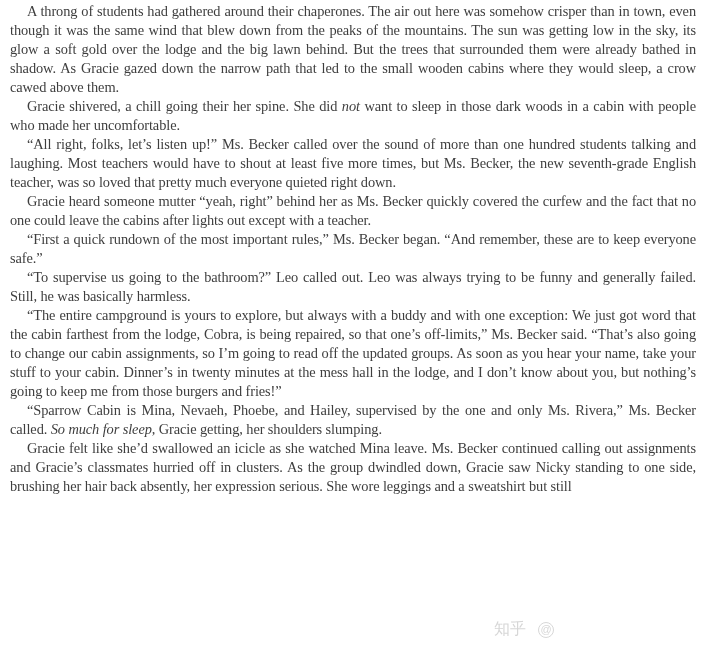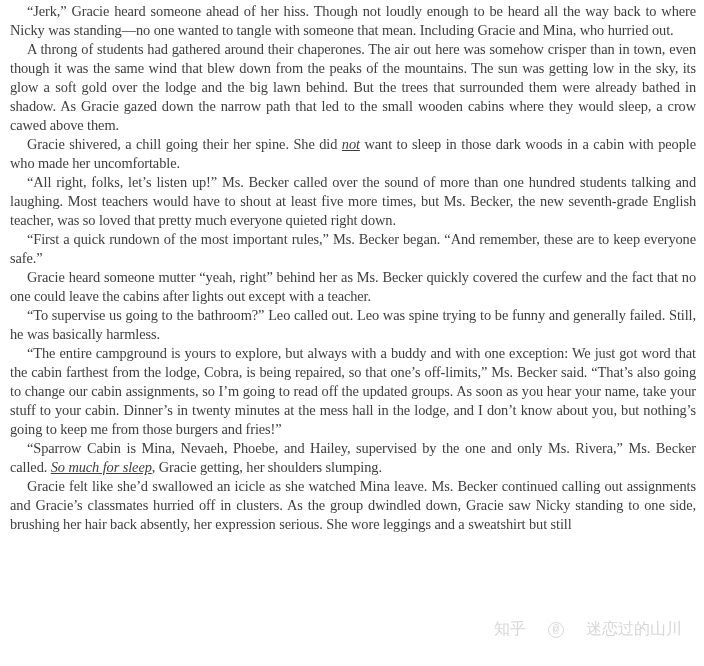--- a/index.html
+++ b/index.html
@@ -27,30 +27,29 @@
     text-align: justify;
     color: #3e3e3e;
   }
   p.para {
     margin: 0;
     padding: 0;
     text-indent: 17px;
   }
   .italic {
     font-style: italic;
-    text-decoration: underline;
   }
   .watermark {
     position: absolute;
     left: 494px;
     top: 619px;
     display: flex;
     align-items: center;
-    gap: 22px;
-    font-family: Liberation Mono, monospace;
+    gap: 12px;
+    font-family: Liberation Sans, sans-serif;
     font-size: 16px;
     white-space: nowrap;
     opacity: 0.75;
     pointer-events: none;
     text-shadow: 0 0 1px #ffffff;
   }
   .at-circle {
     display: inline-flex;
     align-items: center;
     justify-content: center;
@@ -61,30 +60,28 @@
     border-radius: 50%;
     font-size: 11px;
     line-height: 1;
   }
 </style>
 </head>
 <body>
 
 <div class="page">
   <div class="text-column" style="color: rgb(62, 62, 62);">
-      <p class="para"><span>“Jerk,” Gracie heard someone ahead of her hiss. Though not loudly enough to be heard all the way back to where Nicky was standing—no one wanted to tangle with someone that mean. Including Gracie and Mina, who hurried out.</span></p>
       <p class="para"><span>A throng of students had gathered around their chaperones. The air out here was somehow crisper than in town, even though it was the same wind that blew down from the peaks of the mountains. The sun was getting low in the sky, its glow a soft gold over the lodge and the big lawn behind. But the trees that surrounded them were already bathed in shadow. As Gracie gazed down the narrow path that led to the small wooden cabins where they would sleep, a crow cawed above them.</span></p>
       <p class="para"><span>Gracie shivered, a chill going their her spine. She did </span><span class="italic">not</span><span> want to sleep in those dark woods in a cabin with people who made her uncomfortable.</span></p>
       <p class="para"><span>“All right, folks, let’s listen up!” Ms. Becker called over the sound of more than one hundred students talking and laughing. Most teachers would have to shout at least five more times, but Ms. Becker, the new seventh-grade English teacher, was so loved that pretty much everyone quieted right down.</span></p>
+      <p class="para"><span>Gracie heard someone mutter “yeah, right” behind her as Ms. Becker quickly covered the curfew and the fact that no one could leave the cabins after lights out except with a teacher.</span></p>
       <p class="para"><span>“First a quick rundown of the most important rules,” Ms. Becker began. “And remember, these are to keep everyone safe.”</span></p>
-      <p class="para"><span>Gracie heard someone mutter “yeah, right” behind her as Ms. Becker quickly covered the curfew and the fact that no one could leave the cabins after lights out except with a teacher.</span></p>
-      <p class="para"><span>“To supervise us going to the bathroom?” Leo called out. Leo was spine trying to be funny and generally failed. Still, he was basically harmless.</span></p>
+      <p class="para"><span>“To supervise us going to the bathroom?” Leo called out. Leo was always trying to be funny and generally failed. Still, he was basically harmless.</span></p>
       <p class="para"><span>“The entire campground is yours to explore, but always with a buddy and with one exception: We just got word that the cabin farthest from the lodge, Cobra, is being repaired, so that one’s off-limits,” Ms. Becker said. “That’s also going to change our cabin assignments, so I’m going to read off the updated groups. As soon as you hear your name, take your stuff to your cabin. Dinner’s in twenty minutes at the mess hall in the lodge, and I don’t know about you, but nothing’s going to keep me from those burgers and fries!”</span></p>
       <p class="para"><span>“Sparrow Cabin is Mina, Nevaeh, Phoebe, and Hailey, supervised by the one and only Ms. Rivera,” Ms. Becker called. </span><span class="italic">So much for sleep</span><span>, Gracie getting, her shoulders slumping.</span></p>
       <p class="para"><span>Gracie felt like she’d swallowed an icicle as she watched Mina leave. Ms. Becker continued calling out assignments and Gracie’s classmates hurried off in clusters. As the group dwindled down, Gracie saw Nicky standing to one side, brushing her hair back absently, her expression serious. She wore leggings and a sweatshirt but still</span></p>
     </div>
 
   <div class="watermark" style="color: rgb(201, 201, 201);">
     <span>知乎</span>
     <span class="at-circle">@</span>
-    <span>迷恋过的山川</span>
   </div>
 </div>
 
 </body></html>

